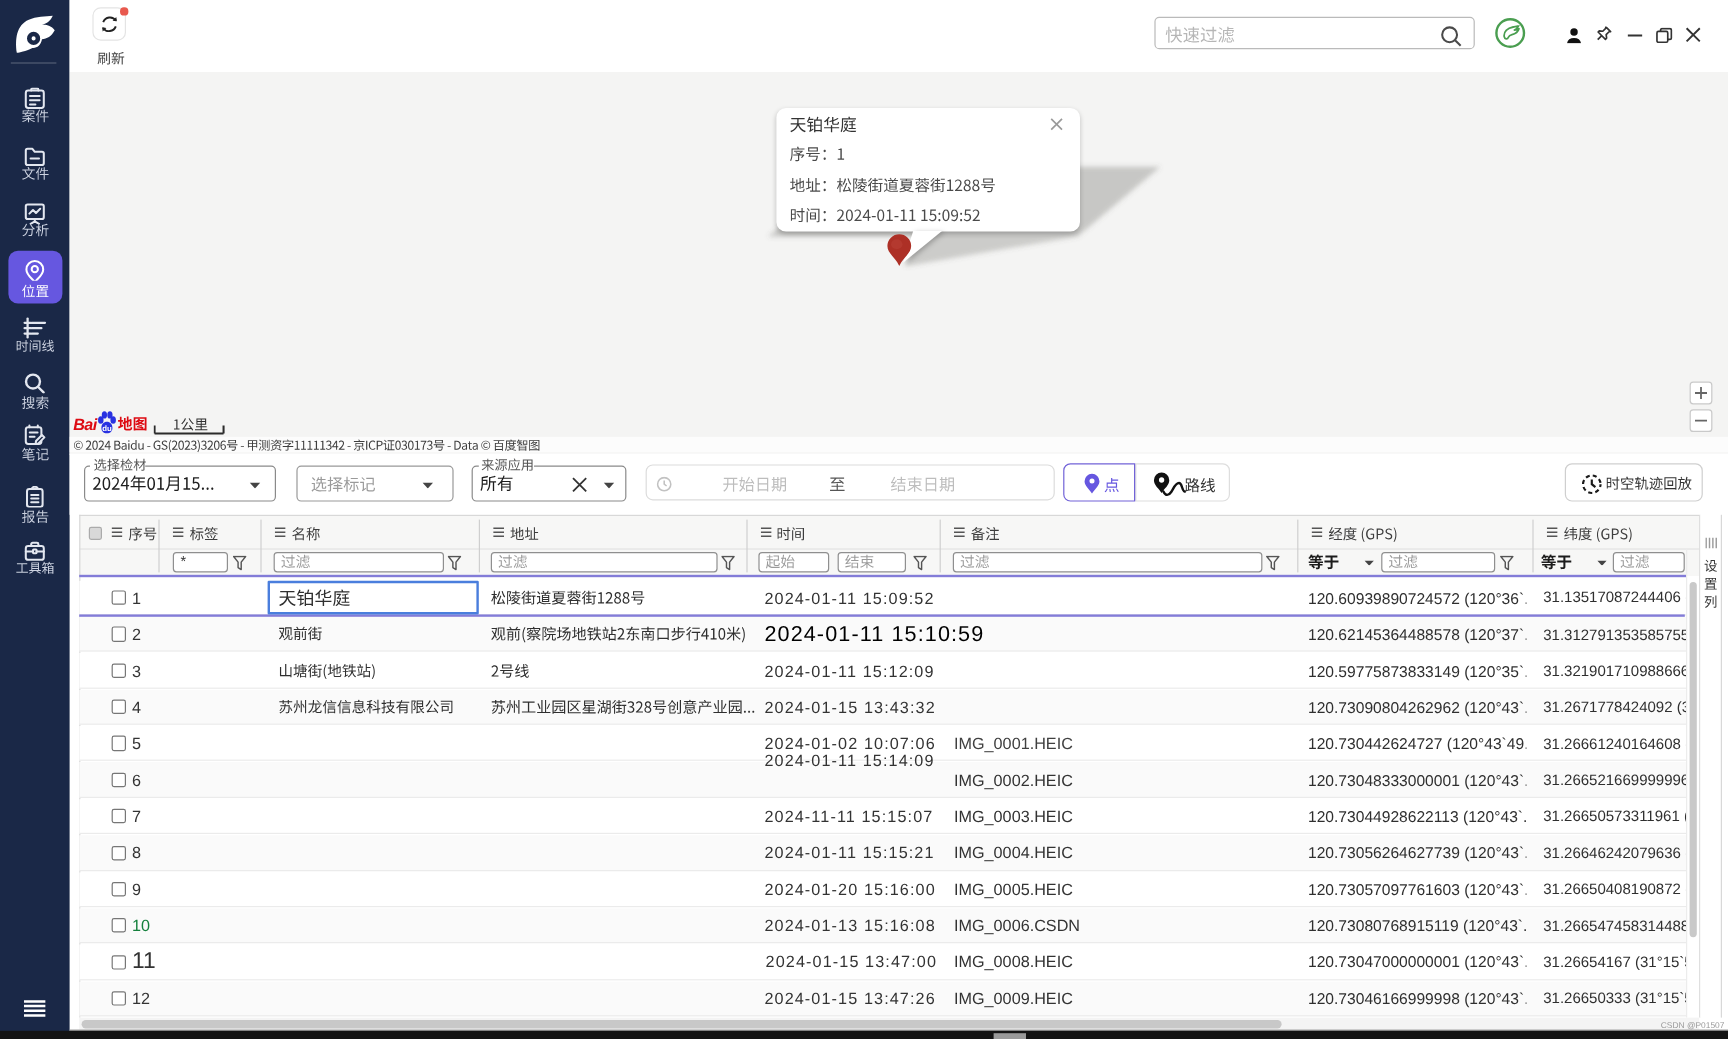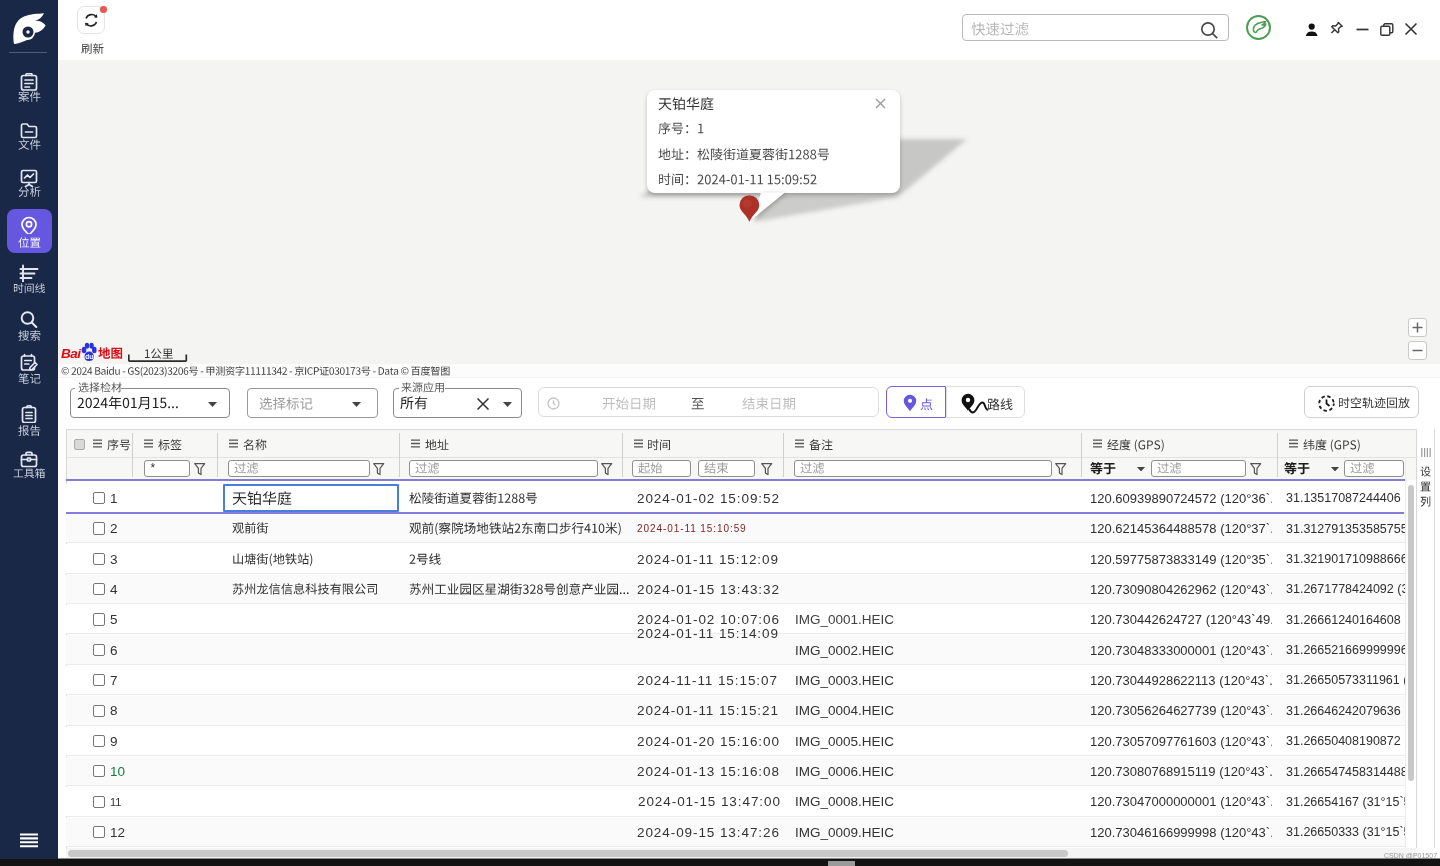--- a/index.html
+++ b/index.html
@@ -449,33 +449,33 @@
 <div style="position:absolute;left:66px;top:481.3px;width:1338.5px;height:366.7px;overflow:hidden">
 <div style="position:absolute;left:0;top:2.3px;width:1338.5px;height:29.37px;background:#fff;border-bottom:1px solid #ebebeb"></div>
 <div style="position:absolute;left:27.2px;top:10.685px;width:12.2px;height:12.2px;border:1.4px solid #767676;border-radius:2px;background:#fff"></div>
 <div style="position:absolute;left:44px;top:2.3px;height:29.37px;display:flex;align-items:center;font-size:13.5px;color:#333;white-space:nowrap">1</div>
 <svg style="position:absolute;left:166px;top:9.235px;overflow:visible" width="62" height="21">
         <path transform="translate(0 12.9)" d="M1 -6.8V-5.7H6.5C6 -3.6 4.5 -1.3 0.6 0.2C0.9 0.4 1.2 0.9 1.4 1.2C5.2 -0.4 6.8 -2.6 7.5 -4.8C8.7 -1.9 10.7 0.2 13.7 1.2C13.9 0.8 14.2 0.4 14.5 0.1C11.4 -0.7 9.4 -2.8 8.3 -5.7H14.1V-6.8H7.9C8 -7.4 8 -8 8 -8.5V-10.3H13.4V-11.4H1.5V-10.3H6.8V-8.5C6.8 -8 6.8 -7.4 6.7 -6.8Z M24.6 -12.6C24.4 -11.9 24.2 -10.8 23.9 -10H21.9V1.2H23V0.3H27.6V1.1H28.8V-10H25C25.2 -10.8 25.5 -11.7 25.7 -12.4ZM23 -0.8V-4.5H27.6V-0.8ZM23 -5.5V-9H27.6V-5.5ZM17.4 -12.6C17 -11.1 16.3 -9.6 15.5 -8.6C15.7 -8.3 16 -7.8 16.1 -7.5C16.6 -8.1 17 -8.9 17.4 -9.7H21.3V-10.8H17.9C18.1 -11.3 18.3 -11.8 18.4 -12.3ZM15.9 -5V-4H18.2V-1.2C18.2 -0.5 17.7 0 17.4 0.2C17.6 0.4 17.9 0.8 18 1C18.3 0.8 18.7 0.5 21.3 -1.1C21.2 -1.3 21.1 -1.8 21 -2.1L19.2 -1V-4H21.3V-5H19.2V-7H20.9V-8.1H16.6V-7H18.2V-5Z M38 -12.4V-9.4C37.1 -9.1 36.2 -8.9 35.4 -8.6C35.5 -8.4 35.7 -8 35.8 -7.8C36.5 -7.9 37.2 -8.1 38 -8.4V-7C38 -5.8 38.3 -5.5 39.8 -5.5C40.1 -5.5 42.1 -5.5 42.4 -5.5C43.6 -5.5 44 -6 44.1 -7.7C43.8 -7.8 43.4 -7.9 43.1 -8.1C43 -6.7 42.9 -6.5 42.3 -6.5C41.9 -6.5 40.2 -6.5 39.9 -6.5C39.2 -6.5 39.1 -6.6 39.1 -7V-8.7C40.8 -9.3 42.5 -10 43.7 -10.7L42.8 -11.6C41.9 -10.9 40.6 -10.3 39.1 -9.8V-12.4ZM34.9 -12.6C33.9 -11 32.3 -9.4 30.7 -8.4C30.9 -8.2 31.4 -7.8 31.5 -7.6C32.1 -8 32.7 -8.5 33.3 -9.1V-5.1H34.5V-10.3C35 -10.9 35.5 -11.6 35.9 -12.3ZM30.8 -3.3V-2.2H36.9V1.2H38.1V-2.2H44.2V-3.3H38.1V-5.1H36.9V-3.3Z M49 -4.5C49 -4.6 49.2 -4.8 49.4 -4.9H51.2C51 -3.9 50.6 -3 50.2 -2.2C49.9 -2.7 49.6 -3.3 49.4 -4L48.6 -3.8C48.9 -2.8 49.2 -2 49.6 -1.3C49.1 -0.6 48.4 0 47.6 0.5C47.8 0.6 48.2 1 48.3 1.2C49 0.8 49.7 0.2 50.3 -0.5C51.5 0.6 53.2 0.9 55.3 0.9H59.1C59.1 0.7 59.3 0.2 59.5 -0.1C58.8 -0.1 55.9 -0.1 55.4 -0.1C53.5 -0.1 51.9 -0.3 50.9 -1.4C51.5 -2.5 52 -3.9 52.4 -5.6L51.7 -5.8L51.6 -5.8H50.3C51 -6.6 51.6 -7.7 52.3 -8.7L51.6 -9.2L51.3 -9.1H48.5V-8.1H50.8C50.2 -7.2 49.6 -6.3 49.4 -6.1C49.1 -5.7 48.8 -5.4 48.5 -5.4C48.7 -5.2 48.9 -4.7 49 -4.5ZM58 -9.4C56.7 -9 54.6 -8.6 52.8 -8.4C52.9 -8.2 53 -7.8 53.1 -7.6C53.8 -7.6 54.5 -7.7 55.3 -7.8V-5.9H53.1V-4.9H55.3V-2.5H52.6V-1.6H59.1V-2.5H56.3V-4.9H58.7V-5.9H56.3V-8C57.1 -8.2 57.9 -8.4 58.5 -8.6ZM52.3 -12.5C52.5 -12.1 52.7 -11.6 52.9 -11.2H46.7V-6.8C46.7 -4.6 46.6 -1.6 45.6 0.6C45.8 0.7 46.3 1 46.5 1.2C47.6 -1.1 47.8 -4.5 47.8 -6.8V-10.2H59.2V-11.2H54C53.9 -11.7 53.6 -12.3 53.3 -12.7Z" fill="#2f2f2f"></path>
       </svg>
 <svg style="position:absolute;left:343px;top:10.585px;overflow:visible" width="130" height="18">
         <path transform="translate(0 10.836)" d="M6.8 -10.2C6.4 -8.3 5.7 -6.5 4.8 -5.4C5 -5.3 5.4 -5 5.6 -4.9C6.6 -6.1 7.4 -8 7.8 -10ZM9.9 -10.3 9 -10.1C9.6 -7.9 10.2 -6.4 11.3 -4.9C11.5 -5.2 11.8 -5.5 12 -5.7C11.1 -6.9 10.4 -8.4 9.9 -10.3ZM2.5 -10.6V-7.9H0.6V-7H2.4C2 -5.3 1.2 -3.3 0.4 -2.2C0.6 -2 0.8 -1.6 0.9 -1.3C1.5 -2.2 2.1 -3.5 2.5 -5V1H3.4V-5.2C3.8 -4.5 4.3 -3.7 4.5 -3.2L5.2 -4C4.9 -4.4 3.9 -6 3.4 -6.5V-7H5V-7.9H3.4V-10.6ZM9.3 -3.1C9.6 -2.5 10 -1.7 10.3 -1L6.6 -0.6C7.4 -2.2 8.2 -4.2 8.8 -6.2L7.8 -6.5C7.3 -4.4 6.3 -2.1 5.9 -1.5C5.6 -0.8 5.4 -0.4 5.1 -0.3C5.2 -0.1 5.4 0.4 5.4 0.6C5.8 0.4 6.3 0.4 10.6 -0.2C10.7 0.1 10.9 0.5 10.9 0.7L11.8 0.3C11.5 -0.6 10.7 -2.2 10.1 -3.4Z M21.5 -5.6C22.4 -5.2 23.7 -4.5 24.3 -4.1L24.8 -4.7C24.1 -5.1 22.9 -5.8 21.9 -6.2ZM19.4 -6.1C18.7 -5.6 17.8 -5 17 -4.5C17.1 -4.4 17.5 -4 17.6 -3.9C18.4 -4.4 19.4 -5.2 20.2 -5.8ZM13.6 -10.1V1H14.4V-9.2H16C15.8 -8.4 15.4 -7.3 15 -6.4C15.9 -5.4 16.2 -4.5 16.2 -3.8C16.2 -3.4 16.1 -3.1 15.9 -2.9C15.8 -2.8 15.6 -2.8 15.5 -2.8C15.3 -2.8 15.1 -2.8 14.8 -2.8C14.9 -2.6 15 -2.2 15 -2C15.3 -2 15.6 -2 15.9 -2C16.1 -2 16.3 -2.1 16.5 -2.2C16.9 -2.5 17 -3 17 -3.7C17 -4.5 16.8 -5.4 15.9 -6.5C16.3 -7.5 16.8 -8.7 17.1 -9.8L16.5 -10.1L16.4 -10.1ZM17.2 -7.1V-6.3H24.6V-7.1H21.3V-8.5H24V-9.3H21.3V-10.6H20.4V-9.3H17.8V-8.5H20.4V-7.1ZM19.7 -3.3H22.5C22.1 -2.6 21.5 -2 20.8 -1.5C20.3 -1.9 19.8 -2.5 19.5 -3.1ZM22.9 -4.1 22.7 -4H20.3C20.5 -4.3 20.7 -4.7 20.9 -5L20 -5.1C19.5 -4.1 18.5 -3 17 -2.2C17.2 -2.1 17.5 -1.8 17.6 -1.6C18.1 -1.9 18.5 -2.2 18.9 -2.5C19.2 -2 19.6 -1.4 20.1 -1C19.1 -0.4 17.9 -0.1 16.7 0.2C16.9 0.4 17.1 0.8 17.2 1C18.5 0.7 19.7 0.2 20.8 -0.4C21.8 0.2 22.9 0.7 24.2 1C24.4 0.7 24.6 0.4 24.8 0.2C23.6 -0 22.5 -0.4 21.5 -1C22.4 -1.7 23.2 -2.6 23.6 -3.8L23.1 -4.1Z M33.9 -9.8V-9H37.1V-9.8ZM27.8 -10.6C27.4 -9.7 26.4 -8.7 25.6 -8.1C25.7 -7.9 26 -7.5 26.1 -7.3C27.1 -8.1 28.1 -9.2 28.7 -10.3ZM30.8 -10.6V-9H29.1V-8.2H30.8V-6.5H28.9V-5.6H33.6V-6.5H31.7V-8.2H33.4V-9H31.7V-10.6ZM33.8 -6.5V-5.6H35.2V-0.2C35.2 0 35.1 0.1 34.9 0.1C34.8 0.1 34.2 0.1 33.5 0.1C33.6 0.3 33.7 0.7 33.7 1C34.6 1 35.3 1 35.6 0.8C36 0.7 36.1 0.4 36.1 -0.2V-5.6H37.3V-6.5ZM28.6 -0.8 28.7 0.1C30.1 -0.1 32 -0.3 33.9 -0.6L33.8 -1.4L31.7 -1.1V-3H33.5V-3.8H31.7V-5.4H30.8V-3.8H28.9V-3H30.8V-1ZM28.2 -8.1C27.6 -6.7 26.5 -5.3 25.4 -4.4C25.6 -4.2 25.9 -3.8 26 -3.6C26.3 -3.9 26.7 -4.3 27.1 -4.8V1H28V-5.9C28.4 -6.5 28.8 -7.1 29.1 -7.8Z M38.6 -9.6C39.3 -9 40.1 -8.1 40.4 -7.5L41.2 -8C40.8 -8.6 40 -9.5 39.3 -10.1ZM43.5 -4.6H47.8V-3.6H43.5ZM43.5 -2.9H47.8V-1.9H43.5ZM43.5 -6.4H47.8V-5.3H43.5ZM42.6 -7.1V-1.1H48.7V-7.1H45.7C45.8 -7.4 46 -7.8 46.1 -8.1H49.7V-8.9H47.4C47.7 -9.3 48 -9.8 48.3 -10.3L47.4 -10.6C47.2 -10.1 46.8 -9.4 46.4 -8.9H44.1L44.7 -9.2C44.6 -9.6 44.2 -10.2 43.8 -10.6L43 -10.3C43.3 -9.9 43.7 -9.3 43.9 -8.9H41.7V-8.1H45.1C45 -7.8 44.9 -7.4 44.8 -7.1ZM41.1 -6.1H38.4V-5.2H40.2V-1.3C39.6 -1.1 39 -0.6 38.3 0.1L38.9 0.9C39.6 0.1 40.2 -0.6 40.7 -0.6C40.9 -0.6 41.3 -0.2 41.9 0.1C42.8 0.6 43.8 0.7 45.3 0.7C46.5 0.7 48.7 0.6 49.7 0.6C49.7 0.3 49.8 -0.1 49.9 -0.3C48.7 -0.2 46.8 -0.1 45.3 -0.1C44 -0.1 42.9 -0.2 42.1 -0.7C41.6 -0.9 41.4 -1.1 41.1 -1.3Z M53.5 -6.5H59.9V-5.8H53.5ZM53.5 -5.2H59.9V-4.4H53.5ZM53.5 -7.9H59.9V-7.2H53.5ZM52.6 -8.5V-3.8H54.8C54 -3 52.7 -2.2 51 -1.7C51.2 -1.5 51.4 -1.2 51.6 -1C52.5 -1.3 53.3 -1.7 54 -2.1C54.5 -1.6 55.1 -1.1 55.8 -0.7C54.3 -0.2 52.5 0.1 50.9 0.2C51 0.4 51.2 0.8 51.2 1C53.1 0.8 55.1 0.5 56.7 -0.2C58.2 0.5 60.1 0.8 62.1 1C62.2 0.8 62.4 0.4 62.6 0.2C60.8 0.1 59.2 -0.2 57.8 -0.7C58.9 -1.2 59.8 -1.9 60.5 -2.8L59.9 -3.2L59.7 -3.1H55.3C55.5 -3.4 55.8 -3.6 55.9 -3.8H60.8V-8.5H56.9L57.1 -9.2H62V-10H51.4V-9.2H56.1L55.9 -8.5ZM56.8 -1.1C56 -1.4 55.3 -1.9 54.8 -2.5H59C58.5 -1.9 57.7 -1.4 56.8 -1.1Z M67.1 -6.5C66.5 -5.7 65.5 -5.1 64.5 -4.6C64.7 -4.5 65 -4.2 65.1 -4C66.1 -4.5 67.2 -5.3 68 -6.2ZM70.7 -6C71.6 -5.5 72.8 -4.6 73.4 -4L74.1 -4.6C73.5 -5.1 72.3 -5.9 71.4 -6.5ZM69.2 -6C68 -4.3 65.7 -2.9 63.5 -2.1C63.7 -1.9 63.9 -1.6 64.1 -1.4C64.7 -1.6 65.3 -1.9 65.9 -2.2V1H66.8V0.6H71.9V1H72.9V-2.2C73.4 -1.9 73.9 -1.7 74.5 -1.5C74.6 -1.8 74.9 -2.1 75.1 -2.3C73.1 -3 71.2 -3.8 69.8 -5.3L70 -5.6ZM66.8 -0.2V-2.1H71.9V-0.2ZM67.1 -2.9C67.9 -3.4 68.6 -4 69.2 -4.6C70 -3.9 70.7 -3.4 71.6 -2.9ZM68.4 -8.5C68.6 -8.2 68.8 -7.9 68.9 -7.6H64.2V-5.4H65V-6.8H73.6V-5.4H74.5V-7.6H70C69.8 -7.9 69.6 -8.3 69.4 -8.7ZM63.8 -9.8V-9H66.6V-8.1H67.5V-9H71V-8.1H71.9V-9H74.9V-9.8H71.9V-10.6H71V-9.8H67.5V-10.6H66.6V-9.8Z M84.3 -9.8V-9H87.5V-9.8ZM78.2 -10.6C77.8 -9.7 76.8 -8.7 76 -8.1C76.1 -7.9 76.4 -7.5 76.5 -7.3C77.5 -8.1 78.5 -9.2 79.1 -10.3ZM81.2 -10.6V-9H79.5V-8.2H81.2V-6.5H79.3V-5.6H84V-6.5H82.1V-8.2H83.8V-9H82.1V-10.6ZM84.2 -6.5V-5.6H85.6V-0.2C85.6 0 85.5 0.1 85.3 0.1C85.2 0.1 84.6 0.1 83.9 0.1C84 0.3 84.1 0.7 84.1 1C85 1 85.7 1 86 0.8C86.4 0.7 86.5 0.4 86.5 -0.2V-5.6H87.7V-6.5ZM79 -0.8 79.1 0.1C80.5 -0.1 82.4 -0.3 84.3 -0.6L84.2 -1.4L82.1 -1.1V-3H83.9V-3.8H82.1V-5.4H81.2V-3.8H79.3V-3H81.2V-1ZM78.6 -8.1C78 -6.7 76.9 -5.3 75.8 -4.4C76 -4.2 76.3 -3.8 76.4 -3.6C76.7 -3.9 77.1 -4.3 77.5 -4.8V1H78.4V-5.9C78.8 -6.5 79.2 -7.1 79.5 -7.8Z M89.3 0H94.4V-1H92.5V-9.2H91.6C91.1 -8.9 90.5 -8.7 89.7 -8.6V-7.8H91.4V-1H89.3Z M95.7 0H101.6V-1H99C98.5 -1 98 -0.9 97.5 -0.9C99.7 -3 101.1 -4.8 101.1 -6.7C101.1 -8.3 100.1 -9.4 98.4 -9.4C97.2 -9.4 96.4 -8.9 95.7 -8.1L96.4 -7.4C96.9 -8 97.5 -8.5 98.3 -8.5C99.4 -8.5 100 -7.7 100 -6.6C100 -5.1 98.6 -3.2 95.7 -0.7Z M105.7 0.2C107.4 0.2 108.6 -0.9 108.6 -2.2C108.6 -3.5 107.9 -4.2 107 -4.6V-4.7C107.6 -5.1 108.3 -6 108.3 -6.9C108.3 -8.4 107.3 -9.4 105.7 -9.4C104.3 -9.4 103.2 -8.4 103.2 -7C103.2 -6.1 103.8 -5.4 104.5 -4.9V-4.9C103.6 -4.4 102.8 -3.5 102.8 -2.3C102.8 -0.9 104 0.2 105.7 0.2ZM106.3 -5C105.2 -5.4 104.3 -5.9 104.3 -7C104.3 -7.9 104.9 -8.5 105.7 -8.5C106.7 -8.5 107.3 -7.8 107.3 -6.9C107.3 -6.2 107 -5.6 106.3 -5ZM105.7 -0.7C104.6 -0.7 103.8 -1.4 103.8 -2.4C103.8 -3.3 104.3 -4 105.1 -4.5C106.4 -4 107.5 -3.5 107.5 -2.3C107.5 -1.3 106.8 -0.7 105.7 -0.7Z M112.7 0.2C114.4 0.2 115.6 -0.9 115.6 -2.2C115.6 -3.5 114.8 -4.2 114 -4.6V-4.7C114.6 -5.1 115.3 -6 115.3 -6.9C115.3 -8.4 114.3 -9.4 112.7 -9.4C111.3 -9.4 110.2 -8.4 110.2 -7C110.2 -6.1 110.8 -5.4 111.4 -4.9V-4.9C110.6 -4.4 109.8 -3.5 109.8 -2.3C109.8 -0.9 111 0.2 112.7 0.2ZM113.3 -5C112.2 -5.4 111.2 -5.9 111.2 -7C111.2 -7.9 111.9 -8.5 112.7 -8.5C113.7 -8.5 114.3 -7.8 114.3 -6.9C114.3 -6.2 114 -5.6 113.3 -5ZM112.7 -0.7C111.6 -0.7 110.8 -1.4 110.8 -2.4C110.8 -3.3 111.3 -4 112.1 -4.5C113.4 -4 114.5 -3.5 114.5 -2.3C114.5 -1.3 113.8 -0.7 112.7 -0.7Z M119.4 -9.2H125.4V-7.5H119.4ZM118.5 -10.1V-6.7H126.4V-10.1ZM117 -5.5V-4.7H119.6C119.3 -3.9 119 -3 118.7 -2.4H125.3C125.1 -0.9 124.8 -0.2 124.5 0C124.4 0.1 124.2 0.1 123.9 0.1C123.6 0.1 122.6 0.1 121.8 0C121.9 0.3 122.1 0.7 122.1 0.9C123 1 123.8 1 124.2 1C124.7 1 125 0.9 125.3 0.6C125.8 0.2 126.1 -0.7 126.4 -2.8C126.4 -3 126.5 -3.3 126.5 -3.3H120.1L120.6 -4.7H127.9V-5.5Z" fill="#2f2f2f"></path>
       </svg>
-<div style="position:absolute;left:571px;top:2.3px;height:29.37px;display:flex;align-items:center;font-size:13.5px;letter-spacing:0.92px;color:#333;white-space:nowrap">2024-01-02 15:09:52</div>
+<div style="position:absolute;left:571px;top:2.3px;height:29.37px;display:flex;align-items:center;font-size:13.5px;letter-spacing:0.92px;color:#333;white-space:nowrap">2024-01-11 15:09:52</div>
 <div style="position:absolute;left:1024px;top:2.3px;width:182px;height:29.37px;overflow:hidden;display:flex;align-items:center;font-size:13px;color:#2f2f2f;white-space:nowrap">120.60939890724572 (120°36`...</div>
 <div style="position:absolute;left:1220px;top:2.3px;width:118.5px;height:29.37px;overflow:hidden;display:flex;align-items:center;font-size:12.5px;color:#2f2f2f;white-space:nowrap">31.13517087244406 (3</div>
 <div style="position:absolute;left:0;top:32.67px;width:1338.5px;height:29.37px;background:#fafafa;border-bottom:1px solid #ebebeb"></div>
 <div style="position:absolute;left:27.2px;top:41.055px;width:12.2px;height:12.2px;border:1.4px solid #767676;border-radius:2px;background:#fff"></div>
 <div style="position:absolute;left:44px;top:32.67px;height:29.37px;display:flex;align-items:center;font-size:13.5px;color:#333;white-space:nowrap">2</div>
 <svg style="position:absolute;left:166px;top:41.145px;overflow:visible" width="38" height="17">
         <path transform="translate(0 10.492)" d="M5.6 -9.7V-3.2H6.5V-8.8H10.1V-3.2H11V-9.7ZM7.8 -7.8V-5.5C7.8 -3.6 7.4 -1.3 4.3 0.3C4.5 0.4 4.8 0.8 4.9 1C7 -0.1 7.9 -1.6 8.4 -3.1V-0.3C8.4 0.5 8.7 0.7 9.5 0.7H10.5C11.6 0.7 11.7 0.3 11.8 -1.7C11.6 -1.7 11.3 -1.9 11.1 -2C11 -0.3 10.9 0 10.5 0H9.6C9.3 0 9.2 -0 9.2 -0.4V-3.3H8.4C8.6 -4.1 8.7 -4.8 8.7 -5.5V-7.8ZM0.7 -6.8C1.4 -5.9 2.1 -4.8 2.7 -3.7C2.1 -2.2 1.3 -1 0.4 -0.2C0.6 -0.1 1 0.3 1.1 0.5C1.9 -0.3 2.7 -1.4 3.3 -2.7C3.7 -2 4 -1.3 4.2 -0.8L4.9 -1.3C4.7 -2 4.3 -2.9 3.7 -3.7C4.3 -5.3 4.8 -7.1 5 -9.2L4.4 -9.3L4.2 -9.3H0.6V-8.4H4C3.8 -7.1 3.5 -5.9 3.1 -4.7C2.6 -5.6 2 -6.5 1.4 -7.3Z M19.6 -6.3V-1.3H20.4V-6.3ZM22 -6.6V-0.2C22 0 22 0.1 21.8 0.1C21.6 0.1 20.9 0.1 20.2 0C20.3 0.3 20.5 0.7 20.5 0.9C21.4 0.9 22.1 0.9 22.4 0.8C22.8 0.6 22.9 0.4 22.9 -0.2V-6.6ZM21 -10.3C20.8 -9.7 20.3 -8.9 19.9 -8.3H16.2L16.8 -8.5C16.6 -9 16.1 -9.7 15.6 -10.3L14.7 -10C15.2 -9.5 15.6 -8.8 15.9 -8.3H12.8V-7.5H23.8V-8.3H20.9C21.3 -8.8 21.7 -9.4 22 -10ZM17.2 -3.7V-2.4H14.5V-3.7ZM17.2 -4.4H14.5V-5.6H17.2ZM13.6 -6.4V0.9H14.5V-1.7H17.2V-0.1C17.2 0.1 17.1 0.1 17 0.1C16.8 0.1 16.3 0.1 15.6 0.1C15.8 0.3 15.9 0.7 15.9 0.9C16.8 0.9 17.3 0.9 17.6 0.8C18 0.6 18.1 0.4 18.1 -0.1V-6.4Z M32.9 -9.5V-8.7H35.9V-9.5ZM26.9 -10.2C26.5 -9.4 25.6 -8.4 24.8 -7.8C24.9 -7.6 25.2 -7.3 25.3 -7.1C26.2 -7.8 27.2 -8.9 27.8 -9.9ZM29.8 -10.2V-8.7H28.2V-7.9H29.8V-6.3H27.9V-5.5H32.5V-6.3H30.7V-7.9H32.3V-8.7H30.7V-10.2ZM32.8 -6.3V-5.4H34.1V-0.1C34.1 0 34 0.1 33.8 0.1C33.6 0.1 33.1 0.1 32.4 0.1C32.5 0.3 32.6 0.7 32.7 1C33.5 1 34.1 1 34.5 0.8C34.9 0.7 35 0.4 35 -0.1V-5.4H36.1V-6.3ZM27.7 -0.8 27.8 0.1C29.1 -0.1 31 -0.3 32.8 -0.5L32.8 -1.4L30.7 -1.1V-2.9H32.5V-3.7H30.7V-5.2H29.8V-3.7H28V-2.9H29.8V-1ZM27.3 -7.8C26.7 -6.4 25.7 -5.1 24.6 -4.3C24.8 -4.1 25 -3.7 25.1 -3.5C25.5 -3.8 25.9 -4.2 26.2 -4.6V1H27.1V-5.7C27.5 -6.3 27.8 -6.9 28.1 -7.5Z" fill="#2f2f2f"></path>
       </svg>
 <svg style="position:absolute;left:343px;top:40.955px;overflow:visible" width="214" height="18">
         <path transform="translate(0 10.836)" d="M5.8 -10V-3.3H6.7V-9.1H10.4V-3.3H11.4V-10ZM8.1 -8.1V-5.6C8.1 -3.7 7.6 -1.3 4.5 0.3C4.7 0.5 5 0.8 5.1 1C7.2 -0.1 8.2 -1.7 8.6 -3.2V-0.3C8.6 0.5 9 0.8 9.8 0.8H10.9C11.9 0.8 12.1 0.3 12.2 -1.7C12 -1.8 11.6 -1.9 11.4 -2.1C11.4 -0.3 11.3 0.1 10.9 0.1H9.9C9.6 0.1 9.5 -0.1 9.5 -0.4V-3.5H8.7C8.9 -4.2 8.9 -5 8.9 -5.6V-8.1ZM0.7 -7C1.4 -6.1 2.2 -4.9 2.8 -3.8C2.2 -2.3 1.3 -1 0.4 -0.2C0.7 -0.1 1 0.3 1.1 0.5C2 -0.3 2.8 -1.4 3.4 -2.8C3.8 -2.1 4.1 -1.4 4.3 -0.8L5.1 -1.4C4.8 -2.1 4.4 -2.9 3.9 -3.9C4.5 -5.5 4.9 -7.3 5.2 -9.5L4.5 -9.7L4.4 -9.6H0.7V-8.7H4.1C4 -7.3 3.6 -6.1 3.2 -4.9C2.7 -5.8 2 -6.7 1.4 -7.5Z M20.2 -6.5V-1.3H21.1V-6.5ZM22.8 -6.9V-0.2C22.8 0 22.7 0.1 22.5 0.1C22.3 0.1 21.6 0.1 20.8 0.1C21 0.3 21.1 0.7 21.2 1C22.2 1 22.8 0.9 23.2 0.8C23.6 0.6 23.7 0.4 23.7 -0.2V-6.9ZM21.7 -10.6C21.4 -10 21 -9.2 20.5 -8.6H16.7L17.4 -8.8C17.1 -9.3 16.6 -10.1 16.1 -10.6L15.2 -10.3C15.7 -9.8 16.1 -9.1 16.4 -8.6H13.3V-7.7H24.5V-8.6H21.6C22 -9.1 22.4 -9.7 22.7 -10.3ZM17.8 -3.8V-2.5H15V-3.8ZM17.8 -4.5H15V-5.8H17.8ZM14.1 -6.6V0.9H15V-1.8H17.8V-0.1C17.8 0.1 17.7 0.1 17.5 0.1C17.4 0.1 16.8 0.1 16.1 0.1C16.3 0.4 16.4 0.7 16.5 1C17.3 1 17.9 0.9 18.2 0.8C18.6 0.7 18.7 0.4 18.7 -0.1V-6.6Z M28.2 2.5 28.9 2.2C27.8 0.4 27.3 -1.8 27.3 -3.9C27.3 -6 27.8 -8.2 28.9 -10L28.2 -10.3C27.1 -8.4 26.4 -6.4 26.4 -3.9C26.4 -1.4 27.1 0.6 28.2 2.5Z M33.1 -1.9C32.5 -1.1 31.3 -0.4 30.2 0.1C30.4 0.3 30.7 0.6 30.9 0.8C32 0.2 33.2 -0.6 34 -1.6ZM37.5 -1.3C38.6 -0.7 39.9 0.1 40.6 0.7L41.3 0C40.5 -0.5 39.2 -1.3 38.1 -1.9ZM31.2 -5.1C31.5 -4.9 31.9 -4.6 32.1 -4.3C31.4 -3.9 30.7 -3.5 30 -3.3C30.1 -3.1 30.4 -2.8 30.5 -2.6C31.6 -3 32.7 -3.7 33.7 -4.5V-3.9H38V-4.6C38.8 -3.9 39.9 -3.3 41.1 -3C41.2 -3.2 41.4 -3.6 41.6 -3.8C40.6 -4 39.6 -4.4 38.9 -5C39.5 -5.7 40.2 -6.5 40.6 -7.4L40.1 -7.7L39.9 -7.7H36.7C36.6 -7.9 36.4 -8.2 36.4 -8.4L35.6 -8.2C36.1 -6.8 36.8 -5.7 37.8 -4.8H33.9C34.7 -5.5 35.3 -6.4 35.7 -7.4L35.2 -7.7L35 -7.7L34.9 -7.6H33.4C33.5 -7.9 33.6 -8.1 33.8 -8.3L32.9 -8.5C32.4 -7.5 31.5 -6.5 30 -5.8C30.2 -5.6 30.4 -5.4 30.6 -5.2C31.5 -5.7 32.3 -6.3 32.8 -7H34.6C34.4 -6.6 34.2 -6.2 33.9 -5.8C33.6 -6.1 33.2 -6.3 32.9 -6.5L32.4 -6.1C32.7 -5.9 33.1 -5.6 33.4 -5.3C33.2 -5.1 33 -4.9 32.7 -4.8C32.5 -5 32.1 -5.3 31.8 -5.5ZM37.1 -6.9H39.4C39.1 -6.4 38.7 -5.9 38.3 -5.5C37.8 -5.9 37.4 -6.4 37.1 -6.9ZM31.5 -3V-2.2H35.4V-0.1C35.4 0.1 35.4 0.1 35.2 0.1C35 0.2 34.4 0.2 33.7 0.1C33.8 0.4 34 0.7 34 0.9C34.9 0.9 35.5 0.9 35.9 0.8C36.3 0.7 36.4 0.4 36.4 -0.1V-2.2H40.1V-3ZM35 -10.4C35.1 -10.2 35.3 -9.8 35.4 -9.5H30.3V-7.6H31.2V-8.7H40.2V-7.6H41.2V-9.5H36.5C36.3 -9.9 36.1 -10.3 35.9 -10.6Z M47.9 -6.8V-5.9H53V-6.8ZM46.9 -4.5V-3.6H48.7C48.5 -1.7 48 -0.4 45.9 0.2C46.1 0.4 46.3 0.8 46.4 1C48.8 0.2 49.4 -1.3 49.6 -3.6H51V-0.3C51 0.6 51.2 0.9 52 0.9C52.2 0.9 53 0.9 53.2 0.9C53.9 0.9 54.2 0.4 54.2 -1.2C54 -1.3 53.6 -1.4 53.4 -1.6C53.4 -0.2 53.3 0 53.1 0C52.9 0 52.3 0 52.2 0C51.9 0 51.8 -0 51.8 -0.3V-3.6H54.1V-4.5ZM49.4 -10.4C49.7 -10 50 -9.4 50.1 -9H46.9V-6.8H47.8V-8.2H53.1V-6.8H54V-9H50.9L51.1 -9.1C51 -9.5 50.6 -10.2 50.3 -10.7ZM43.1 -10.1V1H43.9V-9.2H45.6C45.3 -8.4 44.9 -7.3 44.6 -6.4C45.5 -5.4 45.7 -4.5 45.7 -3.8C45.7 -3.4 45.6 -3 45.4 -2.9C45.3 -2.8 45.2 -2.8 45 -2.8C44.8 -2.8 44.6 -2.8 44.3 -2.8C44.5 -2.6 44.5 -2.2 44.6 -2C44.8 -2 45.1 -2 45.4 -2C45.7 -2 45.9 -2.1 46.1 -2.2C46.4 -2.5 46.6 -3 46.6 -3.7C46.6 -4.5 46.3 -5.4 45.4 -6.5C45.9 -7.5 46.3 -8.7 46.7 -9.7L46.1 -10.1L45.9 -10.1Z M59.8 -5.5C60 -5.6 60.4 -5.6 60.9 -5.6H61.8C61.3 -4.2 60.4 -3.1 59.2 -2.3L59.1 -3.1L57.7 -2.6V-6.6H59.1V-7.5H57.7V-10.4H56.8V-7.5H55.3V-6.6H56.8V-2.2C56.2 -2 55.6 -1.8 55.1 -1.6L55.4 -0.7C56.5 -1.1 57.9 -1.7 59.3 -2.2L59.2 -2.3C59.4 -2.2 59.8 -1.9 59.9 -1.8C61.1 -2.7 62.2 -4 62.7 -5.6H63.8C63 -2.9 61.6 -0.8 59.4 0.5C59.6 0.6 60 0.8 60.2 1C62.3 -0.4 63.8 -2.7 64.7 -5.6H65.5C65.3 -1.9 65 -0.5 64.7 -0.1C64.6 0 64.5 0.1 64.3 0.1C64 0.1 63.6 0.1 63 0C63.2 0.3 63.3 0.6 63.3 0.9C63.8 0.9 64.3 0.9 64.7 0.9C65 0.9 65.3 0.8 65.5 0.5C65.9 -0.1 66.2 -1.6 66.5 -6C66.5 -6.2 66.5 -6.5 66.5 -6.5H61.4C62.7 -7.3 64 -8.3 65.4 -9.5L64.7 -10.1L64.4 -10H59.4V-9.1H63.4C62.3 -8.1 61.1 -7.2 60.7 -7C60.2 -6.7 59.7 -6.4 59.4 -6.4C59.6 -6.1 59.8 -5.7 59.8 -5.5Z M72.7 -9.4V-6L71.3 -5.4L71.7 -4.5L72.7 -5V-1C72.7 0.4 73.1 0.7 74.5 0.7C74.9 0.7 77.3 0.7 77.6 0.7C79 0.7 79.3 0.2 79.4 -1.6C79.2 -1.6 78.8 -1.8 78.6 -1.9C78.5 -0.5 78.3 -0.1 77.6 -0.1C77.1 -0.1 75 -0.1 74.6 -0.1C73.7 -0.1 73.6 -0.3 73.6 -1V-5.4L75.3 -6.1V-1.8H76.2V-6.5L77.9 -7.2C77.9 -5.2 77.9 -3.8 77.8 -3.5C77.8 -3.2 77.7 -3.1 77.5 -3.1C77.3 -3.1 76.9 -3.1 76.6 -3.2C76.7 -3 76.8 -2.6 76.8 -2.3C77.2 -2.3 77.7 -2.3 78 -2.4C78.4 -2.5 78.6 -2.8 78.7 -3.3C78.8 -3.8 78.8 -5.7 78.8 -8L78.9 -8.2L78.2 -8.5L78 -8.3L77.8 -8.1L76.2 -7.4V-10.6H75.3V-7.1L73.6 -6.4V-9.4ZM67.7 -1.9 68.1 -1C69.2 -1.5 70.6 -2.1 71.9 -2.8L71.7 -3.6L70.3 -3V-6.7H71.8V-7.5H70.3V-10.4H69.4V-7.5H67.8V-6.7H69.4V-2.6C68.7 -2.4 68.2 -2.1 67.7 -1.9Z M82.2 -10.6C81.8 -9.4 81.1 -8.3 80.3 -7.5C80.4 -7.3 80.7 -6.8 80.8 -6.6C81.2 -7.1 81.7 -7.6 82 -8.3H85.3V-9.2H82.5C82.7 -9.5 82.9 -9.9 83 -10.3ZM80.6 -4.3V-3.5H82.5V-0.9C82.5 -0.3 82.2 -0 81.9 0.1C82.1 0.3 82.3 0.7 82.4 0.9C82.6 0.7 83 0.5 85.3 -0.7C85.2 -0.9 85.2 -1.3 85.1 -1.5L83.4 -0.7V-3.5H85.3V-4.3H83.4V-6H84.9V-6.9H81.2V-6H82.5V-4.3ZM88.2 -10.5V-8.3H86.9C87 -8.8 87.2 -9.4 87.2 -9.9L86.3 -10.1C86.1 -8.6 85.8 -7.1 85.2 -6.1C85.4 -6 85.8 -5.8 86 -5.7C86.2 -6.1 86.5 -6.8 86.7 -7.4H88.2V-6.7C88.2 -6.1 88.2 -5.5 88.1 -5H85.5V-4H88C87.7 -2.5 87 -0.9 85 0.3C85.2 0.5 85.5 0.8 85.7 1C87.3 -0.1 88.2 -1.5 88.7 -2.9C89.2 -1.2 90.1 0.2 91.4 1C91.5 0.7 91.8 0.4 92 0.2C90.6 -0.6 89.7 -2.1 89.2 -4H91.9V-5H89.1C89.1 -5.5 89.1 -6.1 89.1 -6.7V-7.4H91.6V-8.3H89.1V-10.5Z M93.2 -8.2V-7.3H98.1V-8.2ZM93.7 -6.6C94 -5.2 94.2 -3.3 94.3 -2.1L95.1 -2.2C95 -3.5 94.8 -5.3 94.4 -6.8ZM94.7 -10.3C95 -9.7 95.4 -8.9 95.5 -8.3L96.4 -8.6C96.2 -9.2 95.8 -9.9 95.5 -10.5ZM96.6 -6.9C96.5 -5.4 96.1 -3.1 95.8 -1.8C94.8 -1.6 93.8 -1.3 93.1 -1.2L93.3 -0.3C94.6 -0.6 96.4 -1 98 -1.5L98 -2.3L96.6 -2C96.9 -3.3 97.3 -5.3 97.5 -6.7ZM98.3 -4.6V1H99.3V0.4H103.1V0.9H104V-4.6H101.4V-7.1H104.6V-8H101.4V-10.6H100.4V-4.6ZM99.3 -0.5V-3.7H103.1V-0.5Z M105.6 0H111.4V-1H108.9C108.4 -1 107.8 -0.9 107.4 -0.9C109.5 -3 111 -4.8 111 -6.7C111 -8.3 109.9 -9.4 108.3 -9.4C107.1 -9.4 106.3 -8.9 105.6 -8.1L106.2 -7.4C106.7 -8 107.4 -8.5 108.1 -8.5C109.3 -8.5 109.8 -7.7 109.8 -6.6C109.8 -5.1 108.5 -3.2 105.6 -0.7Z M115.3 -3.3C114.8 -2.1 113.9 -0.9 112.9 -0.1C113.2 0 113.6 0.3 113.8 0.5C114.7 -0.4 115.6 -1.7 116.2 -3ZM120.4 -2.9C121.4 -1.9 122.5 -0.5 123.1 0.3L123.9 -0.1C123.4 -1 122.2 -2.3 121.2 -3.3ZM113 -8.9V-8H116.1C115.6 -7.1 115.1 -6.4 114.9 -6.1C114.5 -5.5 114.2 -5.2 113.9 -5.1C114.1 -4.8 114.2 -4.3 114.3 -4.1C114.4 -4.2 114.9 -4.3 115.7 -4.3H118.4V-0.3C118.4 -0.1 118.4 -0.1 118.2 -0.1C118 -0.1 117.3 -0.1 116.6 -0.1C116.7 0.2 116.9 0.6 117 0.9C117.8 0.9 118.5 0.9 118.9 0.7C119.3 0.6 119.4 0.3 119.4 -0.3V-4.3H123.1V-5.2H119.4V-7.1H118.4V-5.2H115.4C116 -6 116.7 -7 117.2 -8H123.6V-8.9H117.7C117.9 -9.3 118.2 -9.8 118.4 -10.2L117.3 -10.7C117.1 -10.1 116.8 -9.5 116.5 -8.9Z M128.6 -5.8C129 -5.3 129.3 -4.7 129.4 -4.3L130.2 -4.5C130.1 -5 129.7 -5.6 129.4 -6ZM130.4 -10.6V-9.3H125.4V-8.4H130.4V-7.1H126.1V1H127V-6.2H134.9V-0.1C134.9 0.1 134.8 0.2 134.6 0.2C134.4 0.2 133.6 0.2 132.8 0.2C132.9 0.4 133.1 0.8 133.1 1C134.2 1 134.9 1 135.3 0.9C135.7 0.7 135.8 0.5 135.8 -0.1V-7.1H131.5V-8.4H136.5V-9.3H131.5V-10.6ZM132.5 -6.1C132.3 -5.5 131.9 -4.8 131.6 -4.3H128V-3.5H130.5V-2.2H127.7V-1.4H130.5V0.8H131.4V-1.4H134.2V-2.2H131.4V-3.5H134V-4.3H132.4C132.7 -4.7 133 -5.3 133.3 -5.8Z M138.9 -9.3V0.7H139.8V-0.4H147.3V0.6H148.3V-9.3ZM139.8 -1.3V-8.3H147.3V-1.3Z M153.5 -5.3C152.9 -4.3 151.9 -3.2 151 -2.6C151.2 -2.4 151.5 -2 151.7 -1.9C152.6 -2.6 153.7 -3.8 154.4 -5ZM152.5 -9.6V-6.7H150.6V-5.8H155.7V-1.8H156.6C155 -0.9 153 -0.3 150.5 0C150.7 0.3 150.9 0.7 151 0.9C155.8 0.2 159 -1.5 160.7 -4.8L159.8 -5.2C159.1 -3.8 158.1 -2.7 156.7 -1.9V-5.8H161.7V-6.7H156.8V-8.4H160.5V-9.2H156.8V-10.6H155.8V-6.7H153.5V-9.6Z M167.9 -9.8V-8.9H174.1V-9.8ZM165.8 -10.6C165.2 -9.7 164 -8.6 162.9 -7.8C163.1 -7.7 163.3 -7.3 163.4 -7.1C164.6 -7.9 165.9 -9.1 166.7 -10.2ZM167.4 -6.4V-5.4H171.6V-0.2C171.6 -0 171.5 0.1 171.3 0.1C171.1 0.1 170.2 0.1 169.3 0C169.5 0.3 169.6 0.7 169.6 1C170.9 1 171.6 1 172 0.8C172.4 0.7 172.6 0.4 172.6 -0.2V-5.4H174.5V-6.4ZM166.3 -7.9C165.5 -6.5 164.1 -5 162.8 -4.1C163 -3.9 163.3 -3.5 163.4 -3.3C163.9 -3.6 164.4 -4.1 164.9 -4.6V1H165.8V-5.6C166.3 -6.2 166.8 -6.9 167.2 -7.6Z M179.3 0H180.4V-2.5H181.7V-3.5H180.4V-9.2H179.1L175.3 -3.3V-2.5H179.3ZM179.3 -3.5H176.5L178.6 -6.6C178.9 -7.1 179.1 -7.5 179.3 -8H179.4C179.4 -7.5 179.3 -6.8 179.3 -6.3Z M183.2 0H188.2V-1H186.4V-9.2H185.5C185 -8.9 184.4 -8.7 183.6 -8.6V-7.8H185.2V-1H183.2Z M192.5 0.2C194.3 0.2 195.4 -1.4 195.4 -4.6C195.4 -7.8 194.3 -9.4 192.5 -9.4C190.8 -9.4 189.7 -7.8 189.7 -4.6C189.7 -1.4 190.8 0.2 192.5 0.2ZM192.5 -0.8C191.5 -0.8 190.8 -1.9 190.8 -4.6C190.8 -7.3 191.5 -8.5 192.5 -8.5C193.6 -8.5 194.3 -7.3 194.3 -4.6C194.3 -1.9 193.6 -0.8 192.5 -0.8Z M206.3 -10C205.8 -9 205.1 -7.6 204.4 -6.8L205.2 -6.4C205.9 -7.2 206.7 -8.5 207.3 -9.6ZM197.5 -9.5C198.2 -8.6 199 -7.3 199.2 -6.5L200.2 -6.9C199.8 -7.7 199.1 -9 198.3 -9.9ZM201.8 -10.6V-5.7H196.8V-4.8H201.1C200 -3 198.1 -1.3 196.5 -0.4C196.7 -0.2 197 0.2 197.2 0.4C198.8 -0.6 200.6 -2.4 201.8 -4.3V1H202.8V-4.4C204 -2.5 205.8 -0.7 207.5 0.3C207.7 0.1 208 -0.3 208.2 -0.5C206.6 -1.4 204.7 -3.1 203.6 -4.8H207.9V-5.7H202.8V-10.6Z M209.9 2.5C211 0.6 211.7 -1.4 211.7 -3.9C211.7 -6.4 211 -8.4 209.9 -10.3L209.2 -10C210.2 -8.2 210.8 -6 210.8 -3.9C210.8 -1.8 210.2 0.4 209.2 2.2Z" fill="#2f2f2f"></path>
       </svg>
-<div style="position:absolute;left:571px;top:32.67px;height:29.37px;display:flex;align-items:center;font-size:10px;letter-spacing:0.92px;color:#7f1d1d;white-space:nowrap">2024-01-11 15:10:59</div>
+<div style="position:absolute;left:571px;top:32.67px;height:29.37px;display:flex;align-items:center;font-size:18px;letter-spacing:0.92px;color:#000000;white-space:nowrap">2024-01-11 15:10:59</div>
 <div style="position:absolute;left:1024px;top:32.67px;width:182px;height:29.37px;overflow:hidden;display:flex;align-items:center;font-size:13px;color:#2f2f2f;white-space:nowrap">120.62145364488578 (120°37`...</div>
 <div style="position:absolute;left:1220px;top:32.67px;width:118.5px;height:29.37px;overflow:hidden;display:flex;align-items:center;font-size:12.5px;color:#2f2f2f;white-space:nowrap">31.312791353585755</div>
 <div style="position:absolute;left:0;top:63.04px;width:1338.5px;height:29.37px;background:#fff;border-bottom:1px solid #ebebeb"></div>
 <div style="position:absolute;left:27.2px;top:71.425px;width:12.2px;height:12.2px;border:1.4px solid #767676;border-radius:2px;background:#fff"></div>
 <div style="position:absolute;left:44px;top:63.04px;height:29.37px;display:flex;align-items:center;font-size:13.5px;color:#333;white-space:nowrap">3</div>
 <svg style="position:absolute;left:166px;top:71.515px;overflow:visible" width="83" height="17">
         <path transform="translate(0 10.492)" d="M1.3 -7.7V0H10V0.9H10.9V-7.7H10V-0.9H6.6V-10.1H5.6V-0.9H2.3V-7.7Z M18 -2.5V1H18.9V0.5H22.3V1H23.1V-2.5H20.9V-3.4H23V-4.9H23.8V-5.7H23V-7.2H20.9V-8H20.1V-7.2H18.2V-6.5H20.1V-5.6H17.8V-5H20.1V-4.1H18.1V-3.4H20.1V-2.5ZM20.9 -5H22.3V-4.1H20.9ZM20.9 -5.6V-6.5H22.3V-5.6ZM18.9 -0.2V-1.8H22.3V-0.2ZM19.3 -10.1C19.5 -9.8 19.7 -9.3 19.9 -9H16.8V-5.5C16.8 -3.7 16.7 -1.3 15.5 0.5C15.7 0.5 16.1 0.8 16.2 0.9C17.5 -0.9 17.7 -3.6 17.7 -5.5V-8.2H23.8V-9H20.9C20.7 -9.4 20.4 -9.9 20.1 -10.3ZM12.6 -1.6 12.9 -0.6C13.9 -1.1 15.3 -1.7 16.5 -2.2L16.3 -3L15 -2.5V-6.4H16.5V-7.3H15V-10.1H14.2V-7.3H12.7V-6.4H14.2V-2.2C13.6 -1.9 13.1 -1.7 12.6 -1.6Z M32.9 -9.5V-8.7H35.9V-9.5ZM26.9 -10.2C26.5 -9.4 25.6 -8.4 24.8 -7.8C24.9 -7.6 25.2 -7.3 25.3 -7.1C26.2 -7.8 27.2 -8.9 27.8 -9.9ZM29.8 -10.2V-8.7H28.2V-7.9H29.8V-6.3H27.9V-5.5H32.5V-6.3H30.7V-7.9H32.3V-8.7H30.7V-10.2ZM32.8 -6.3V-5.4H34.1V-0.1C34.1 0 34 0.1 33.8 0.1C33.6 0.1 33.1 0.1 32.4 0.1C32.5 0.3 32.6 0.7 32.7 1C33.5 1 34.1 1 34.5 0.8C34.9 0.7 35 0.4 35 -0.1V-5.4H36.1V-6.3ZM27.7 -0.8 27.8 0.1C29.1 -0.1 31 -0.3 32.8 -0.5L32.8 -1.4L30.7 -1.1V-2.9H32.5V-3.7H30.7V-5.2H29.8V-3.7H28V-2.9H29.8V-1ZM27.3 -7.8C26.7 -6.4 25.7 -5.1 24.6 -4.3C24.8 -4.1 25 -3.7 25.1 -3.5C25.5 -3.8 25.9 -4.2 26.2 -4.6V1H27.1V-5.7C27.5 -6.3 27.8 -6.9 28.1 -7.5Z M39.5 2.4 40.2 2.1C39.1 0.4 38.6 -1.7 38.6 -3.8C38.6 -5.9 39.1 -7.9 40.2 -9.7L39.5 -10C38.4 -8.1 37.7 -6.2 37.7 -3.8C37.7 -1.4 38.4 0.6 39.5 2.4Z M46 -9.1V-5.8L44.6 -5.2L45 -4.4L46 -4.8V-1C46 0.4 46.4 0.7 47.8 0.7C48.1 0.7 50.4 0.7 50.8 0.7C52 0.7 52.4 0.2 52.5 -1.5C52.2 -1.6 51.9 -1.7 51.7 -1.9C51.6 -0.5 51.5 -0.1 50.7 -0.1C50.3 -0.1 48.2 -0.1 47.8 -0.1C47 -0.1 46.8 -0.3 46.8 -0.9V-5.2L48.5 -5.9V-1.7H49.3V-6.3L51 -7C51 -5 51 -3.7 51 -3.4C50.9 -3.1 50.8 -3 50.6 -3C50.5 -3 50.1 -3 49.8 -3.1C49.9 -2.9 50 -2.5 50 -2.3C50.3 -2.3 50.8 -2.3 51.1 -2.4C51.5 -2.5 51.7 -2.7 51.8 -3.2C51.9 -3.6 51.9 -5.5 51.9 -7.8L52 -7.9L51.3 -8.2L51.2 -8.1L51 -7.9L49.3 -7.2V-10.2H48.5V-6.8L46.8 -6.1V-9.1ZM41.1 -1.9 41.5 -1C42.6 -1.4 44 -2.1 45.3 -2.7L45.1 -3.5L43.7 -2.9V-6.4H45.1V-7.3H43.7V-10.1H42.8V-7.3H41.2V-6.4H42.8V-2.5C42.2 -2.3 41.6 -2 41.1 -1.9Z M55.2 -10.2C54.8 -9.1 54.1 -8 53.3 -7.3C53.5 -7.1 53.7 -6.6 53.8 -6.4C54.2 -6.8 54.7 -7.4 55 -8H58.2V-8.9H55.5C55.7 -9.2 55.9 -9.6 56 -10ZM53.6 -4.2V-3.4H55.5V-0.8C55.5 -0.3 55.2 -0 54.9 0.1C55.1 0.3 55.3 0.7 55.4 0.9C55.6 0.7 55.9 0.5 58.2 -0.7C58.1 -0.9 58 -1.2 58 -1.5L56.4 -0.7V-3.4H58.2V-4.2H56.4V-5.8H57.9V-6.7H54.3V-5.8H55.5V-4.2ZM61 -10.2V-8.1H59.8C59.9 -8.6 60 -9.1 60.1 -9.6L59.2 -9.8C59 -8.3 58.7 -6.9 58.1 -5.9C58.3 -5.8 58.7 -5.6 58.8 -5.5C59.1 -6 59.4 -6.6 59.5 -7.2H61V-6.4C61 -5.9 61 -5.4 60.9 -4.8H58.4V-3.9H60.8C60.5 -2.4 59.8 -0.8 57.9 0.3C58.1 0.5 58.4 0.8 58.5 1C60.2 -0.1 61 -1.5 61.5 -2.8C62 -1.2 62.8 0.2 64.1 0.9C64.2 0.7 64.5 0.4 64.7 0.2C63.3 -0.5 62.4 -2.1 62 -3.9H64.6V-4.8H61.8C61.9 -5.4 61.9 -5.9 61.9 -6.4V-7.2H64.3V-8.1H61.9V-10.2Z M65.8 -8V-7.1H70.6V-8ZM66.3 -6.4C66.6 -5 66.9 -3.2 66.9 -2L67.7 -2.2C67.6 -3.4 67.3 -5.1 67.1 -6.5ZM67.3 -9.9C67.6 -9.4 67.9 -8.6 68.1 -8.1L68.9 -8.4C68.8 -8.9 68.4 -9.6 68.1 -10.2ZM69.1 -6.7C69 -5.2 68.7 -3 68.3 -1.8C67.3 -1.5 66.4 -1.3 65.7 -1.2L65.9 -0.2C67.2 -0.6 68.9 -1 70.5 -1.4L70.4 -2.3L69.1 -1.9C69.4 -3.2 69.8 -5.1 70 -6.5ZM70.8 -4.4V1H71.7V0.4H75.4V0.9H76.3V-4.4H73.7V-6.8H76.8V-7.7H73.7V-10.3H72.8V-4.4ZM71.7 -0.5V-3.6H75.4V-0.5Z M78.5 2.4C79.7 0.6 80.3 -1.4 80.3 -3.8C80.3 -6.2 79.7 -8.1 78.5 -10L77.8 -9.7C78.9 -7.9 79.4 -5.9 79.4 -3.8C79.4 -1.7 78.9 0.4 77.8 2.1Z" fill="#2f2f2f"></path>
       </svg>
 <svg style="position:absolute;left:343px;top:71.325px;overflow:visible" width="34" height="18">
         <path transform="translate(0 10.836)" d="M0.6 0H6.4V-1H3.8C3.3 -1 2.8 -0.9 2.3 -0.9C4.5 -3 5.9 -4.8 5.9 -6.7C5.9 -8.3 4.9 -9.4 3.2 -9.4C2.1 -9.4 1.2 -8.9 0.5 -8.1L1.2 -7.4C1.7 -8 2.3 -8.5 3.1 -8.5C4.2 -8.5 4.8 -7.7 4.8 -6.6C4.8 -5.1 3.5 -3.2 0.6 -0.7Z M10.3 -9.2H16.3V-7.5H10.3ZM9.3 -10.1V-6.7H17.3V-10.1ZM7.8 -5.5V-4.7H10.4C10.1 -3.9 9.8 -3 9.6 -2.4H16.2C15.9 -0.9 15.7 -0.2 15.3 0C15.2 0.1 15 0.1 14.7 0.1C14.4 0.1 13.5 0.1 12.6 0C12.8 0.3 12.9 0.7 12.9 0.9C13.8 1 14.6 1 15 1C15.5 1 15.8 0.9 16.1 0.6C16.6 0.2 16.9 -0.7 17.2 -2.8C17.2 -3 17.3 -3.3 17.3 -3.3H11L11.4 -4.7H18.7V-5.5Z M20.3 -0.7 20.5 0.2C21.6 -0.1 23.1 -0.6 24.6 -1L24.5 -1.8C22.9 -1.4 21.3 -0.9 20.3 -0.7ZM28.5 -9.8C29.1 -9.5 29.9 -9 30.3 -8.7L30.8 -9.3C30.4 -9.6 29.6 -10.1 29 -10.4ZM20.5 -5.3C20.7 -5.4 21 -5.5 22.5 -5.7C22 -4.9 21.5 -4.2 21.2 -4C20.8 -3.5 20.6 -3.2 20.3 -3.2C20.4 -2.9 20.5 -2.5 20.6 -2.3C20.8 -2.4 21.3 -2.6 24.4 -3.2C24.4 -3.4 24.4 -3.8 24.4 -4L21.9 -3.6C22.9 -4.7 23.8 -6.1 24.6 -7.5L23.9 -7.9C23.6 -7.5 23.3 -7 23.1 -6.5L21.5 -6.4C22.2 -7.4 22.9 -8.8 23.5 -10.1L22.6 -10.5C22.1 -9 21.2 -7.4 20.9 -7C20.6 -6.6 20.4 -6.3 20.2 -6.2C20.3 -6 20.4 -5.5 20.5 -5.3ZM30.8 -4.4C30.3 -3.6 29.6 -2.9 28.8 -2.2C28.6 -2.9 28.4 -3.7 28.3 -4.6L31.5 -5.2L31.3 -6.1L28.1 -5.5C28.1 -6 28 -6.6 28 -7.1L31.1 -7.6L31 -8.4L27.9 -8C27.9 -8.8 27.9 -9.7 27.9 -10.6H27C27 -9.7 27 -8.7 27 -7.8L25 -7.6L25.2 -6.7L27.1 -7C27.1 -6.4 27.2 -5.8 27.3 -5.3L24.8 -4.9L24.9 -4L27.4 -4.4C27.5 -3.4 27.7 -2.5 28 -1.7C26.9 -1 25.7 -0.4 24.4 0C24.6 0.2 24.9 0.6 25 0.8C26.2 0.4 27.3 -0.2 28.3 -0.8C28.8 0.3 29.5 1 30.4 1C31.3 1 31.6 0.6 31.7 -0.9C31.5 -0.9 31.2 -1.1 31 -1.4C31 -0.2 30.8 0.1 30.5 0.1C29.9 0.1 29.5 -0.5 29.1 -1.4C30.1 -2.1 30.9 -3 31.6 -4Z" fill="#2f2f2f"></path>
@@ -527,34 +527,34 @@
 <div style="position:absolute;left:27.2px;top:253.645px;width:12.2px;height:12.2px;border:1.4px solid #767676;border-radius:2px;background:#fff"></div>
 <div style="position:absolute;left:44px;top:245.26px;height:29.37px;display:flex;align-items:center;font-size:13.5px;color:#333;white-space:nowrap">9</div>
 <div style="position:absolute;left:571px;top:245.26px;height:29.37px;display:flex;align-items:center;font-size:13.5px;letter-spacing:0.92px;color:#333;white-space:nowrap">2024-01-20 15:16:00</div>
 <div style="position:absolute;left:729px;top:245.26px;height:29.37px;display:flex;align-items:center;font-size:13.5px;color:#333;white-space:nowrap">IMG_0005.HEIC</div>
 <div style="position:absolute;left:1024px;top:245.26px;width:182px;height:29.37px;overflow:hidden;display:flex;align-items:center;font-size:13px;color:#2f2f2f;white-space:nowrap">120.73057097761603 (120°43`...</div>
 <div style="position:absolute;left:1220px;top:245.26px;width:118.5px;height:29.37px;overflow:hidden;display:flex;align-items:center;font-size:12.5px;color:#2f2f2f;white-space:nowrap">31.26650408190872 (3</div>
 <div style="position:absolute;left:0;top:275.63px;width:1338.5px;height:29.37px;background:#fafafa;border-bottom:1px solid #ebebeb"></div>
 <div style="position:absolute;left:27.2px;top:284.015px;width:12.2px;height:12.2px;border:1.4px solid #767676;border-radius:2px;background:#fff"></div>
 <div style="position:absolute;left:44px;top:275.63px;height:29.37px;display:flex;align-items:center;font-size:13.5px;color:#15803d;white-space:nowrap">10</div>
 <div style="position:absolute;left:571px;top:275.63px;height:29.37px;display:flex;align-items:center;font-size:13.5px;letter-spacing:0.92px;color:#333;white-space:nowrap">2024-01-13 15:16:08</div>
-<div style="position:absolute;left:729px;top:275.63px;height:29.37px;display:flex;align-items:center;font-size:13.5px;color:#333;white-space:nowrap">IMG_0006.HEIC</div>
+<div style="position:absolute;left:729px;top:275.63px;height:29.37px;display:flex;align-items:center;font-size:13.5px;color:#333;white-space:nowrap">IMG_0006.CSDN</div>
 <div style="position:absolute;left:1024px;top:275.63px;width:182px;height:29.37px;overflow:hidden;display:flex;align-items:center;font-size:13px;color:#2f2f2f;white-space:nowrap">120.73080768915119 (120°43`...</div>
 <div style="position:absolute;left:1220px;top:275.63px;width:118.5px;height:29.37px;overflow:hidden;display:flex;align-items:center;font-size:12.5px;color:#2f2f2f;white-space:nowrap">31.266547458314488</div>
 <div style="position:absolute;left:0;top:306px;width:1338.5px;height:29.37px;background:#fff;border-bottom:1px solid #ebebeb"></div>
 <div style="position:absolute;left:27.2px;top:314.385px;width:12.2px;height:12.2px;border:1.4px solid #767676;border-radius:2px;background:#fff"></div>
-<div style="position:absolute;left:44px;top:306px;height:29.37px;display:flex;align-items:center;font-size:11px;color:#333;white-space:nowrap">11</div>
+<div style="position:absolute;left:44px;top:306px;height:29.37px;display:flex;align-items:center;font-size:19px;color:#333;white-space:nowrap">11</div>
 <div style="position:absolute;left:572px;top:306px;height:29.37px;display:flex;align-items:center;font-size:13.5px;letter-spacing:0.92px;color:#333;white-space:nowrap">2024-01-15 13:47:00</div>
 <div style="position:absolute;left:729px;top:306px;height:29.37px;display:flex;align-items:center;font-size:13.5px;color:#333;white-space:nowrap">IMG_0008.HEIC</div>
 <div style="position:absolute;left:1024px;top:306px;width:182px;height:29.37px;overflow:hidden;display:flex;align-items:center;font-size:13px;color:#2f2f2f;white-space:nowrap">120.73047000000001 (120°43`...</div>
 <div style="position:absolute;left:1220px;top:306px;width:118.5px;height:29.37px;overflow:hidden;display:flex;align-items:center;font-size:12.5px;color:#2f2f2f;white-space:nowrap">31.26654167 (31°15`5</div>
 <div style="position:absolute;left:0;top:336.37px;width:1338.5px;height:29.37px;background:#fafafa;border-bottom:1px solid #ebebeb"></div>
 <div style="position:absolute;left:27.2px;top:344.755px;width:12.2px;height:12.2px;border:1.4px solid #767676;border-radius:2px;background:#fff"></div>
 <div style="position:absolute;left:44px;top:336.37px;height:29.37px;display:flex;align-items:center;font-size:13.5px;color:#333;white-space:nowrap">12</div>
-<div style="position:absolute;left:571px;top:336.37px;height:29.37px;display:flex;align-items:center;font-size:13.5px;letter-spacing:0.92px;color:#333;white-space:nowrap">2024-09-15 13:47:26</div>
+<div style="position:absolute;left:571px;top:336.37px;height:29.37px;display:flex;align-items:center;font-size:13.5px;letter-spacing:0.92px;color:#333;white-space:nowrap">2024-01-15 13:47:26</div>
 <div style="position:absolute;left:729px;top:336.37px;height:29.37px;display:flex;align-items:center;font-size:13.5px;color:#333;white-space:nowrap">IMG_0009.HEIC</div>
 <div style="position:absolute;left:1024px;top:336.37px;width:182px;height:29.37px;overflow:hidden;display:flex;align-items:center;font-size:13px;color:#2f2f2f;white-space:nowrap">120.73046166999998 (120°43`...</div>
 <div style="position:absolute;left:1220px;top:336.37px;width:118.5px;height:29.37px;overflow:hidden;display:flex;align-items:center;font-size:12.5px;color:#2f2f2f;white-space:nowrap">31.26650333 (31°15`5</div>
 </div>
 <div style="position:absolute;left:66px;top:511.9px;width:1338.4px;height:2px;background:#837cd8"></div>
 <div style="position:absolute;left:222.8px;top:483.9px;width:176px;height:27.9px;border:2px solid #4a7edd;border-radius:1px"></div>
 <div style="position:absolute;left:1404.5px;top:457px;width:0.8px;height:391px;background:#ececec"></div>
 <div style="position:absolute;left:1416.4px;top:428.7px;width:0.9px;height:419.5px;background:#d8d8d8"></div>
 <div style="position:absolute;left:1417.3px;top:428.7px;width:16.5px;height:419.5px;background:#fff"></div>
 <div style="position:absolute;left:1433.8px;top:428.7px;width:0.9px;height:419.5px;background:#d8d8d8"></div>

